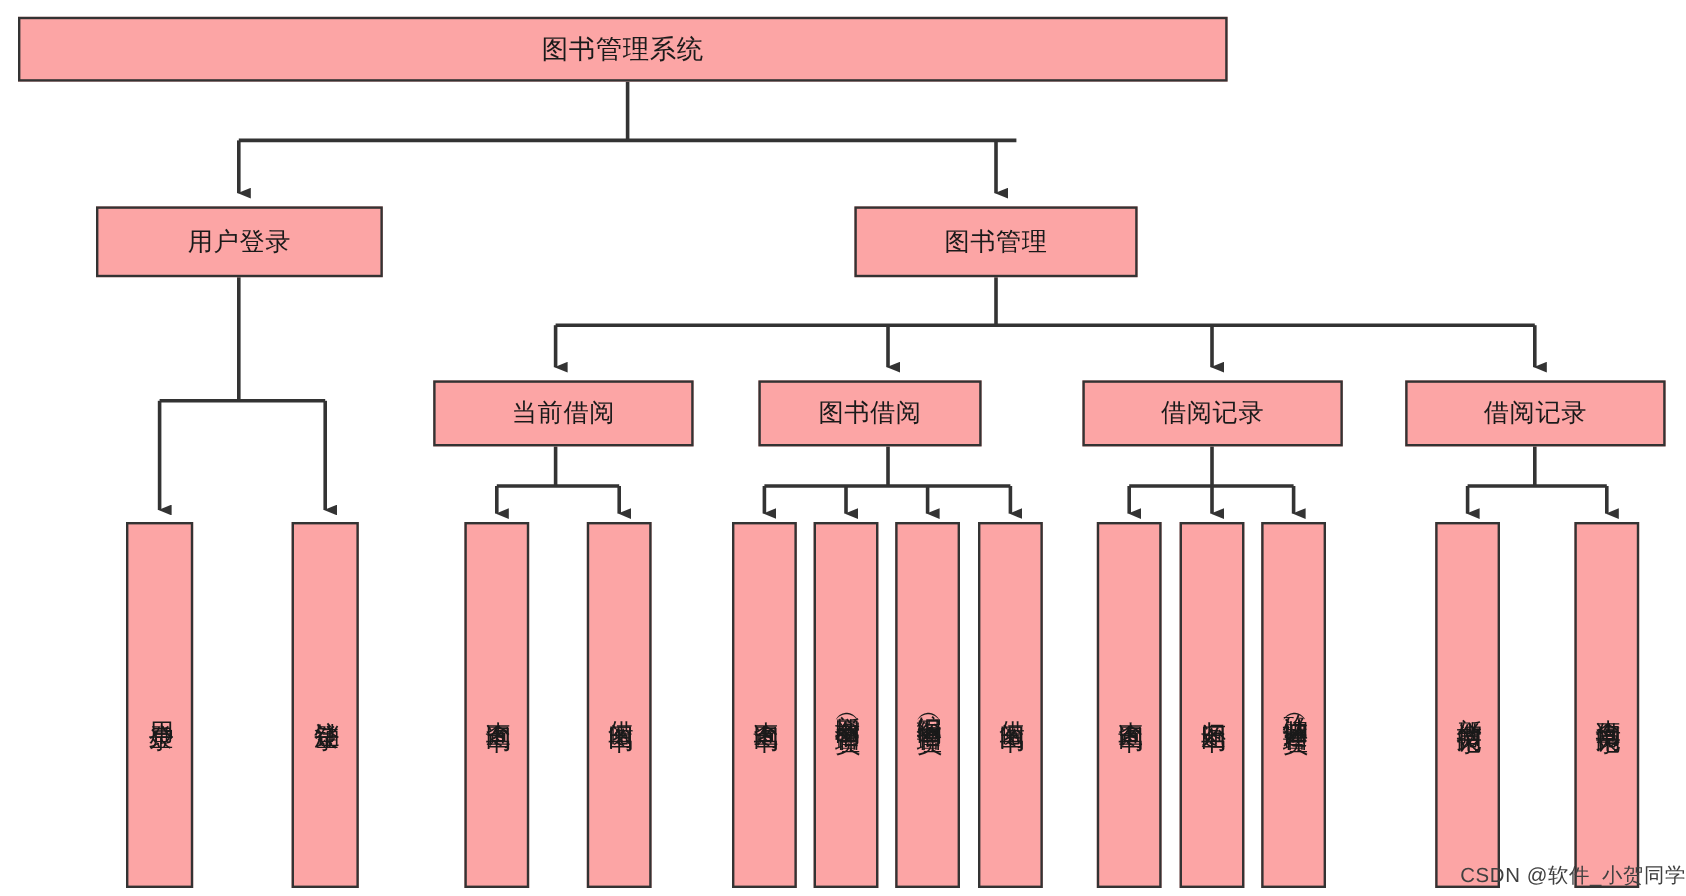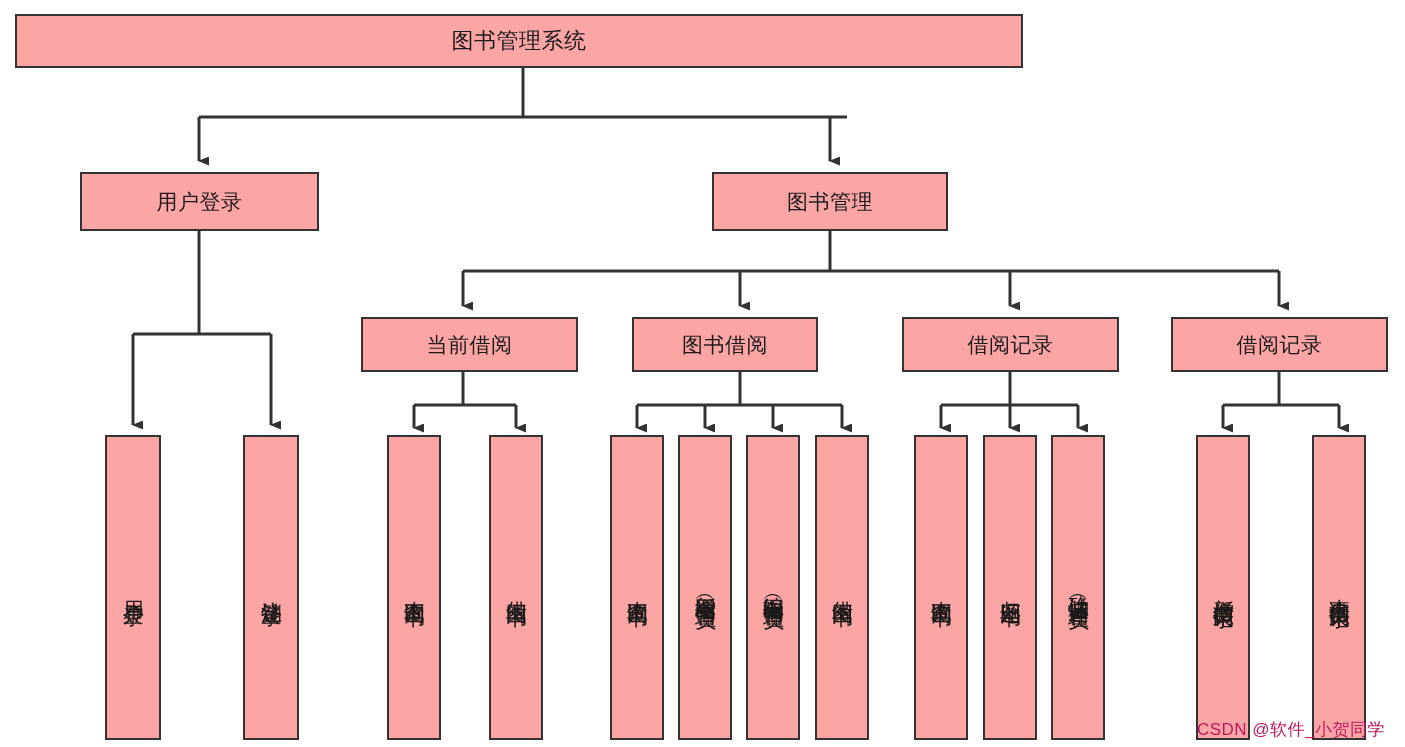--- a/index.html
+++ b/index.html
@@ -56,24 +56,24 @@
     line-height: 1.18;
     letter-spacing: 2px;
     white-space: nowrap;
     max-height: 280px;
   }
   .node.root .label {
     font-size: 22px;
   }
   #watermark {
     position: absolute;
-    right: 20px;
+    right: 0;
     bottom: 6px;
     font-size: 17px;
-    color: #be185d;
+    color: #404040;
     letter-spacing: 0.5px;
     white-space: nowrap;
     font-family: "Liberation Sans", "DejaVu Sans", sans-serif;
   }
 </style>
 </head>
 <body>
 
 <div id="canvas">
 

